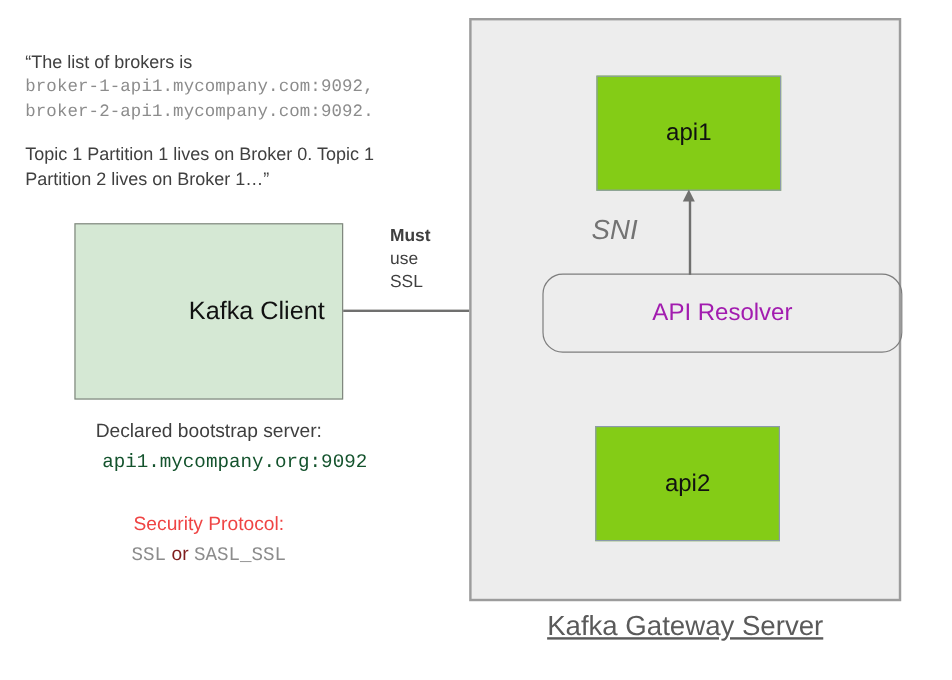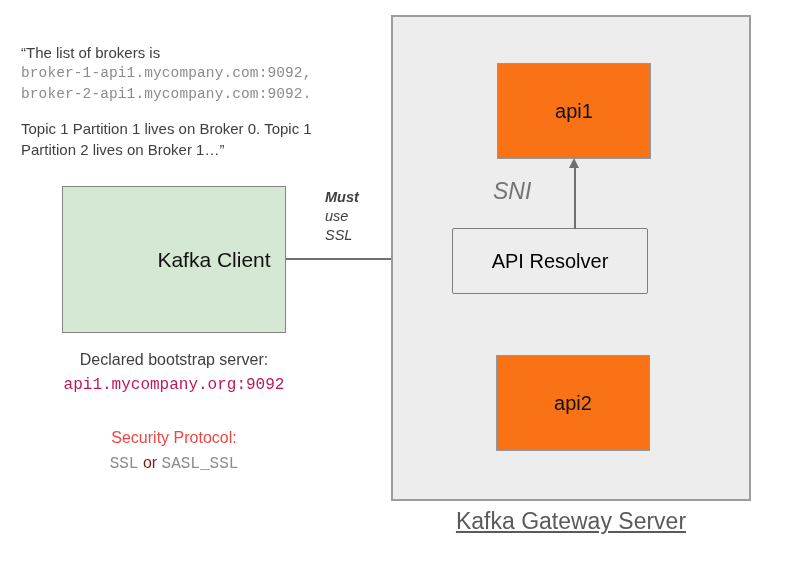--- a/index.html
+++ b/index.html
@@ -68,21 +68,20 @@
   }
 
   
   .must-use-ssl {
     position: absolute;
     left: 325px;
     top: 188px;
     font-size: 14.5px;
     line-height: 19px;
     color: #3f3f3f;
-    font-style: italic;
   }
   .must-use-ssl .l1 { font-weight: bold; }
   .must-use-ssl .l2, .must-use-ssl .l3 { font-weight: normal; }
 
   
   .h-arrow-line {
     position: absolute;
     left: 286px;
     top: 258px;
     width: 157px;
@@ -109,24 +108,24 @@
     text-align: center;
     font-size: 16px;
     color: #3f3f3f;
     line-height: 25px;
   }
   .bootstrap-value {
     position: absolute;
     left: 42px;
     top: 373px;
     width: 264px;
-    text-align: center;
+    text-align: right;
     font-family: "Liberation Mono", "DejaVu Sans Mono", monospace;
     font-size: 16px;
-    color: #be185d;
+    color: #14532d;
     line-height: 25px;
   }
   .security-label {
     position: absolute;
     left: 62px;
     top: 425px;
     width: 224px;
     text-align: center;
     font-size: 16px;
     color: #ef4444;
@@ -170,48 +169,48 @@
     width: 360px;
     text-align: center;
     font-size: 23px;
     color: #5a5a5a;
     text-decoration: underline;
   }
 
   
   .api-box {
     position: absolute;
-    background: #f97316;
+    background: #84cc16;
     border: 1.8px solid #8b9aab;
     box-sizing: border-box;
     display: flex;
     align-items: center;
     justify-content: center;
     font-size: 20px;
     color: #111111;
   }
   .api1-box { left: 495px; top: 63px;  width: 154px; height: 96px; }
   .api2-box { left: 494px; top: 355px; width: 154px; height: 96px; }
 
   
   .resolver-box {
     position: absolute;
     left: 450px;
     top: 228px;
-    width: 196px;
+    width: 300px;
     height: 66px;
     background: transparent;
     border: 1.6px solid #7d7d7d;
-    border-radius: 2px;
+    border-radius: 17px;
     box-sizing: border-box;
     display: flex;
     align-items: center;
     justify-content: center;
     font-size: 20px;
-    color: #000000;
+    color: #a21caf;
   }
 
   
   .v-arrow-line {
     position: absolute;
     left: 572px;
     top: 167px;
     width: 1.6px;
     height: 62px;
     background: #70706f;

